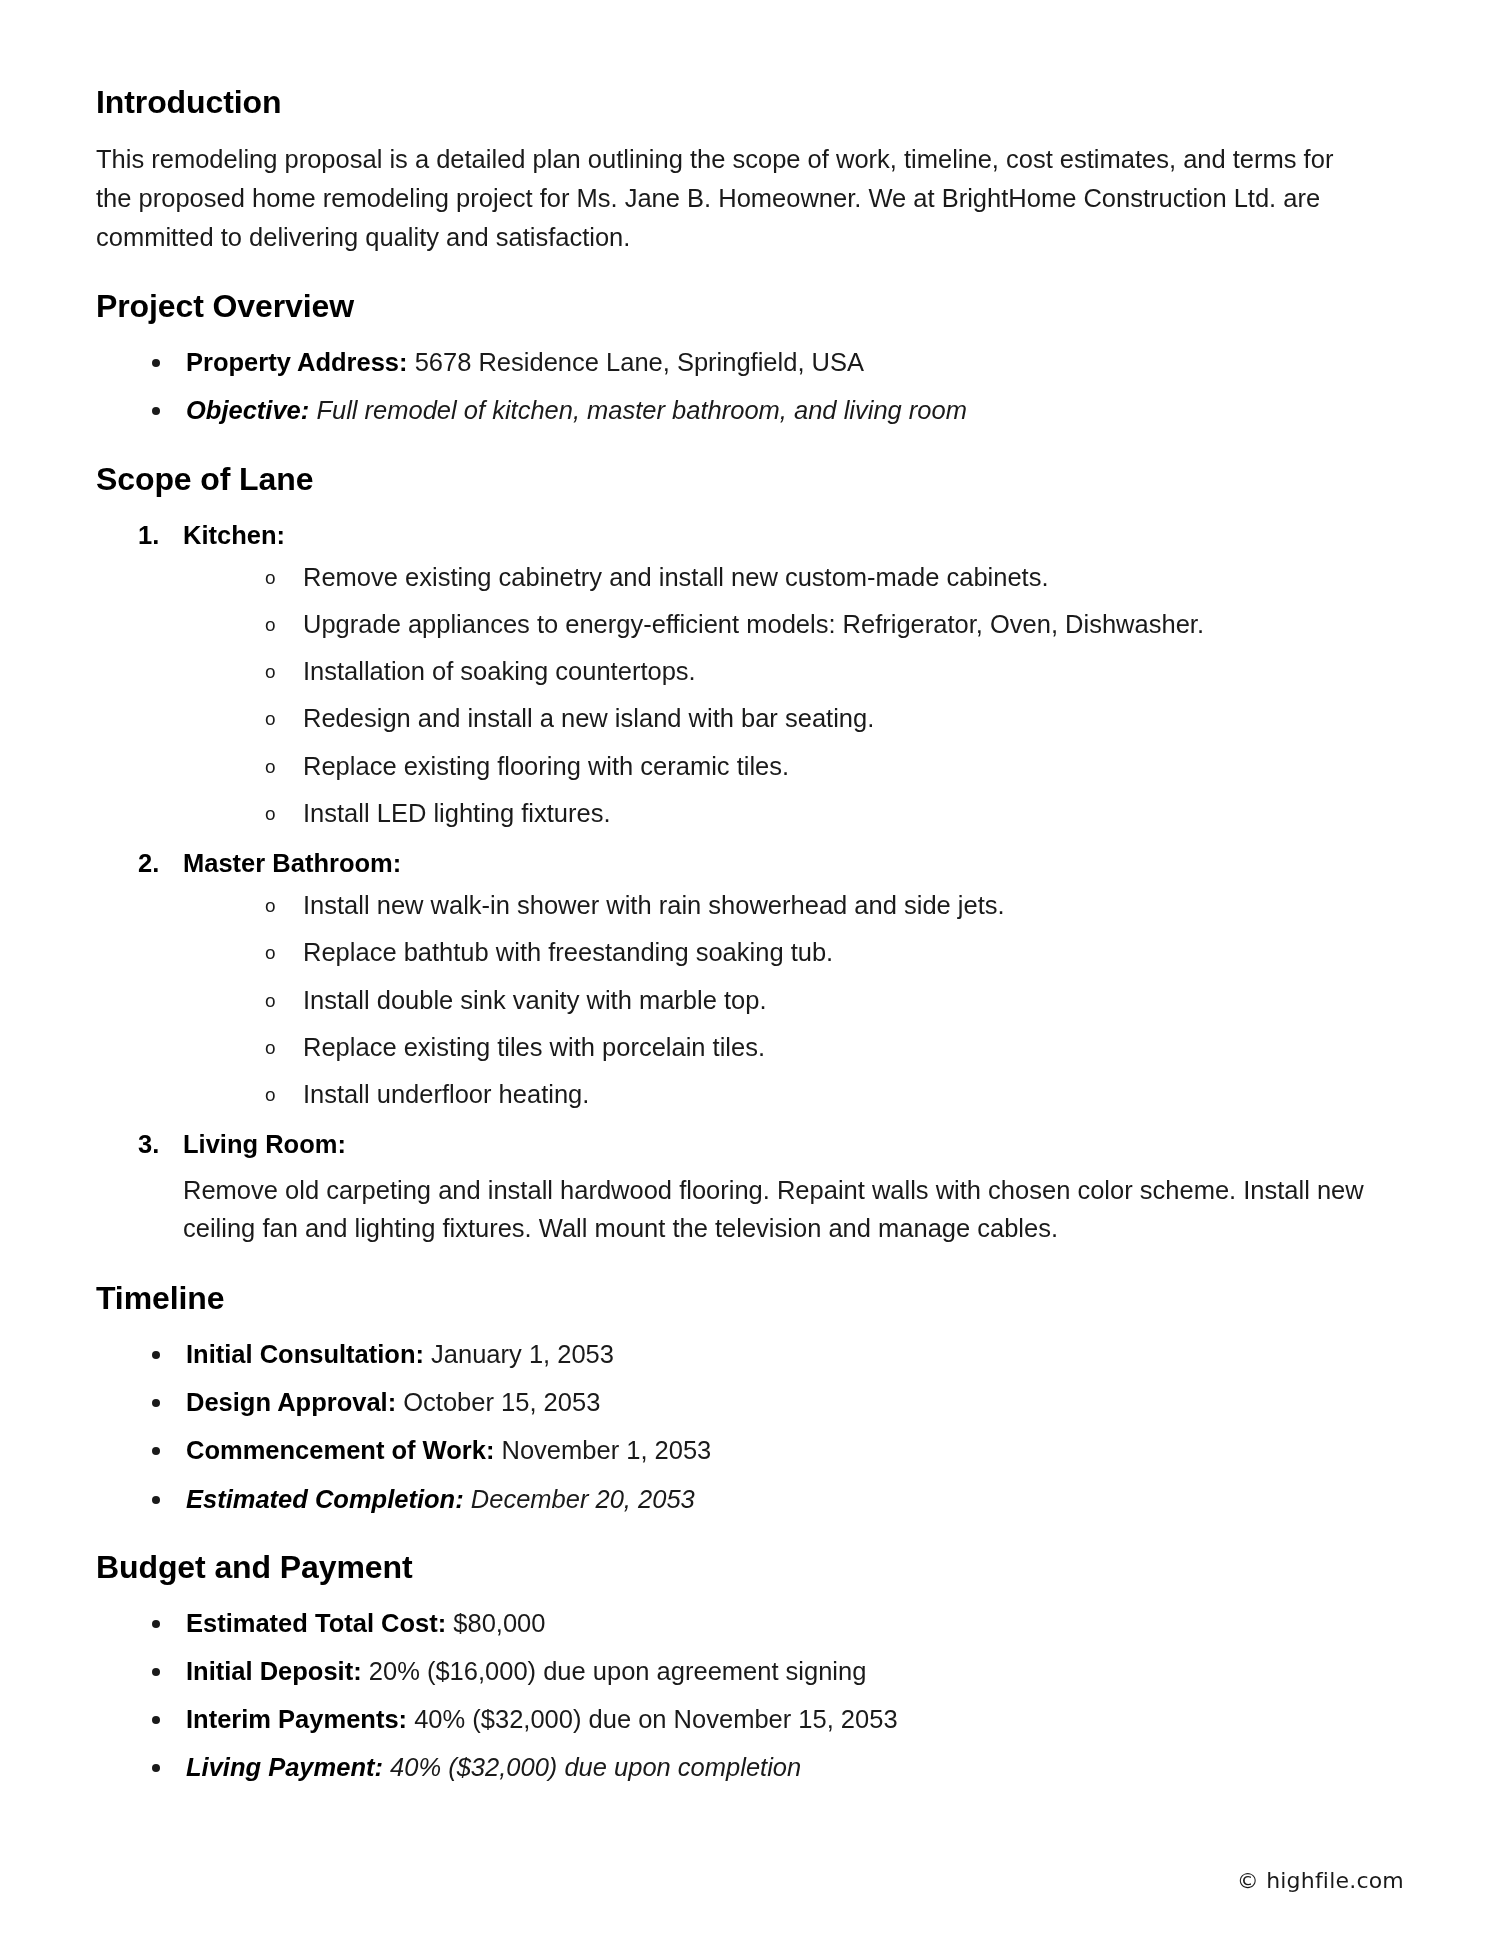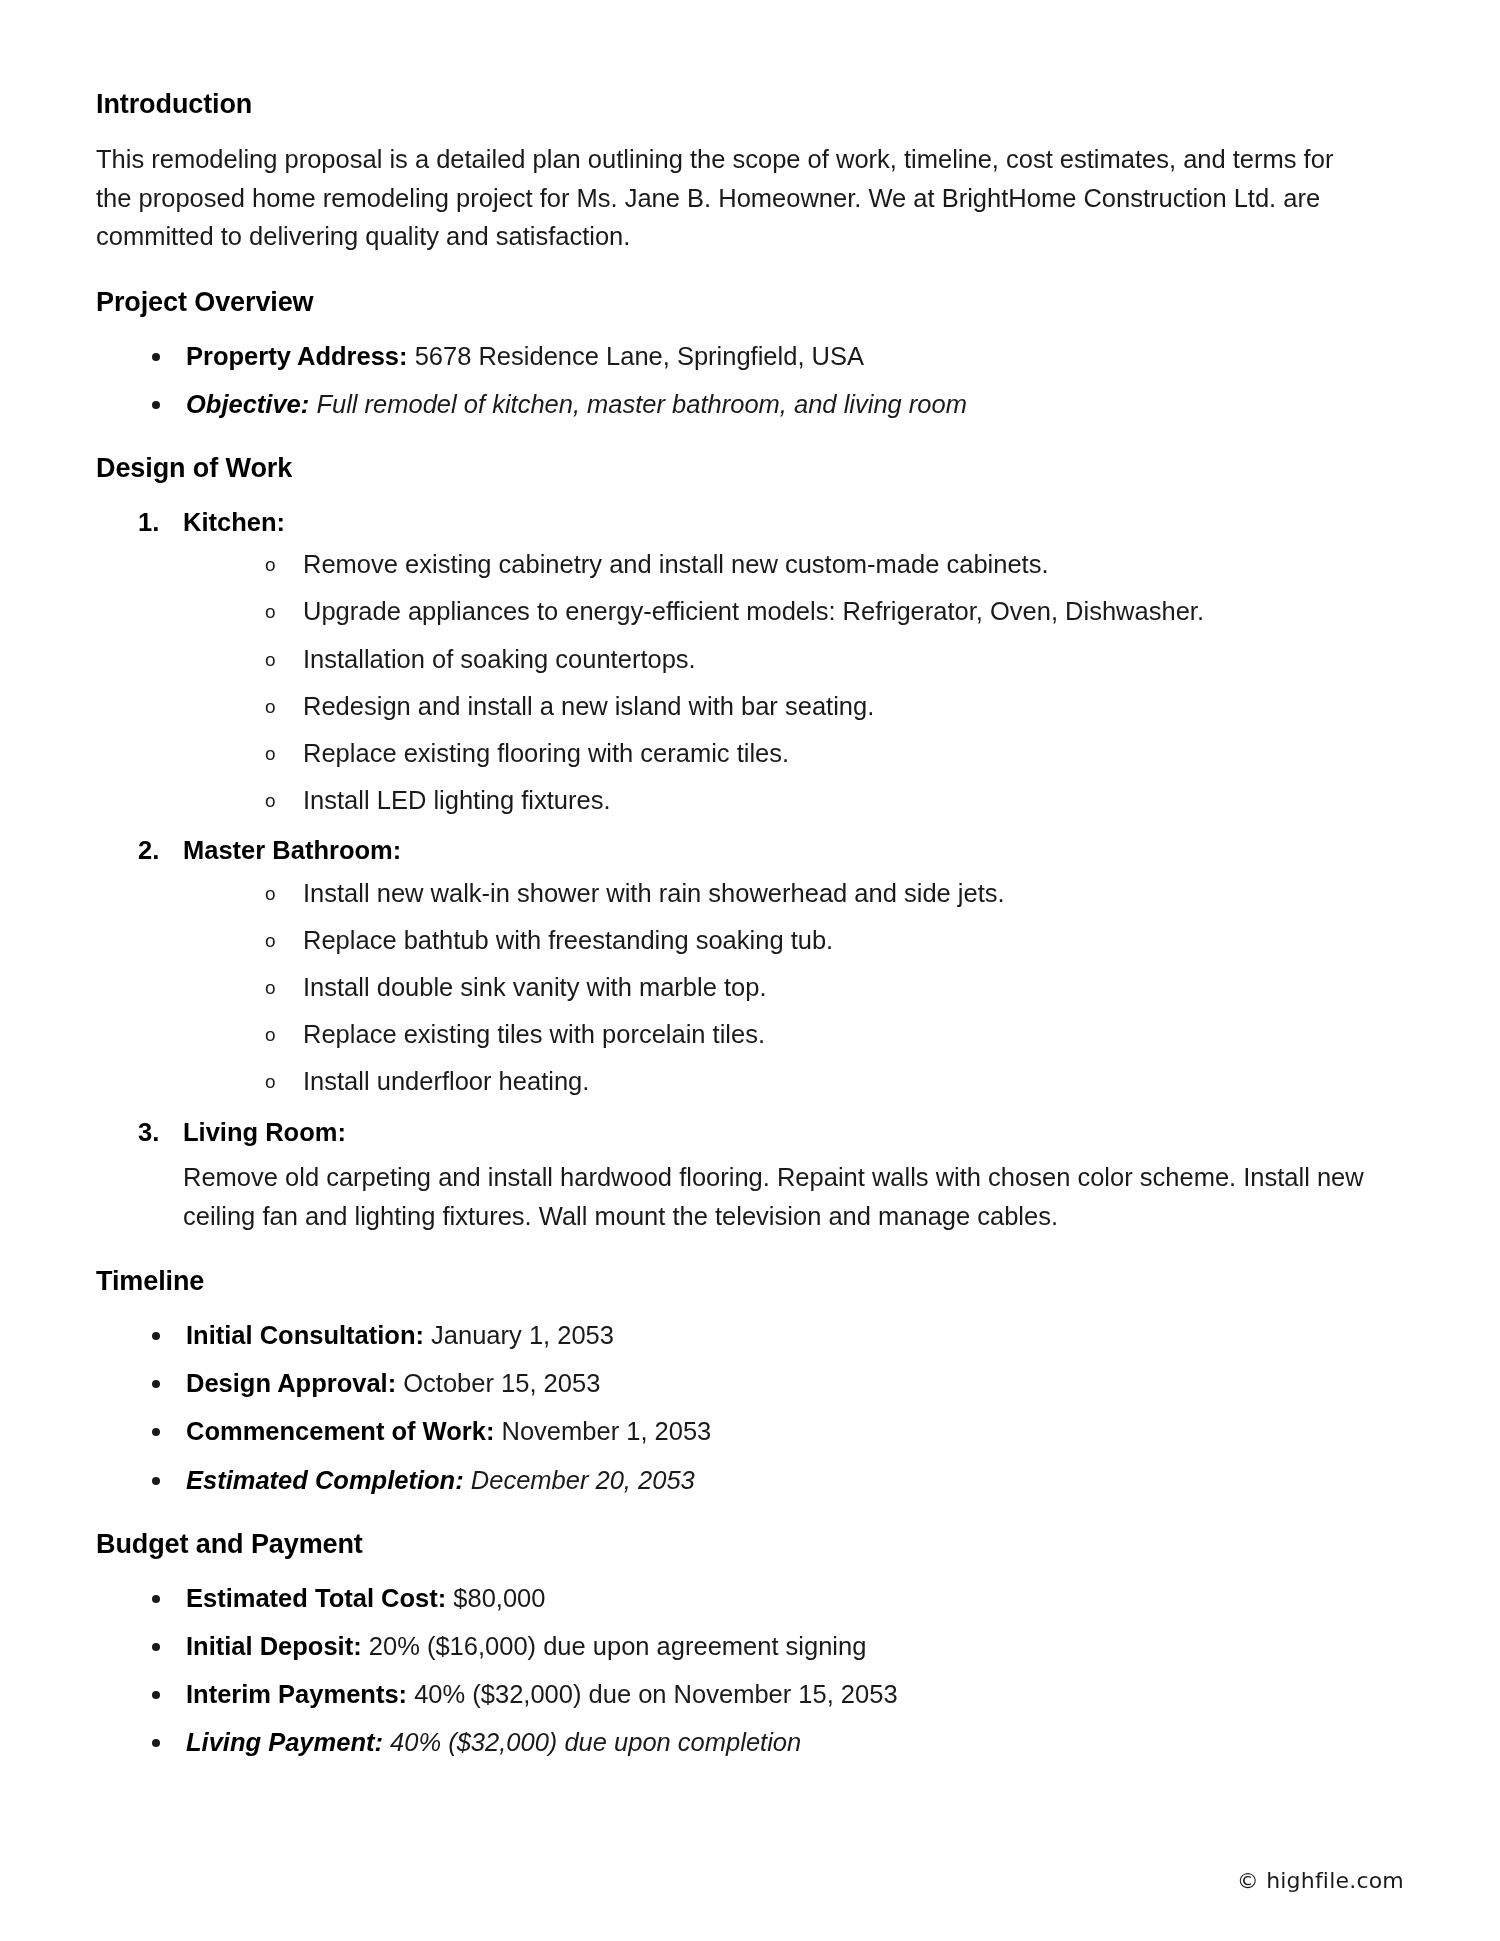--- a/index.html
+++ b/index.html
@@ -18,23 +18,23 @@
   .page {
     box-sizing: border-box;
     width: 1500px;
     height: 1941px;
     padding: 72px 96px 40px 96px;
     position: relative;
   }
 
   
   h2.section-heading {
-    font-size: 27px;
+    font-size: 32px;
     font-weight: bold;
-    margin: 16px 0 18px 0;
+    margin: 10px 0 18px 0;
     letter-spacing: -0.1px;
     color: #000000;
     line-height: 1.25;
   }
   .section {
     margin-bottom: 30px;
   }
 
   
   p.body-text {
@@ -169,21 +169,21 @@
         <span>5678 Residence Lane, Springfield, USA</span>
       </li>
       <li>
         <span class="bold">Objective:</span>
         <span>Full remodel of kitchen, master bathroom, and living room</span>
       </li>
     </ul>
   </div>
 
   <div class="section">
-    <h2 class="section-heading">Design of Work</h2>
+    <h2 class="section-heading">Scope of Lane</h2>
     <ol class="numbered-list">
 
       <li class="num-item">
         <span class="num-label">Kitchen:</span>
         <ul class="sub-list">
           <li>Remove existing cabinetry and install new custom-made cabinets.</li>
           <li>Upgrade appliances to energy-efficient models: Refrigerator, Oven, Dishwasher.</li>
           <li>Installation of soaking countertops.</li>
           <li>Redesign and install a new island with bar seating.</li>
           <li>Replace existing flooring with ceramic tiles.</li>

